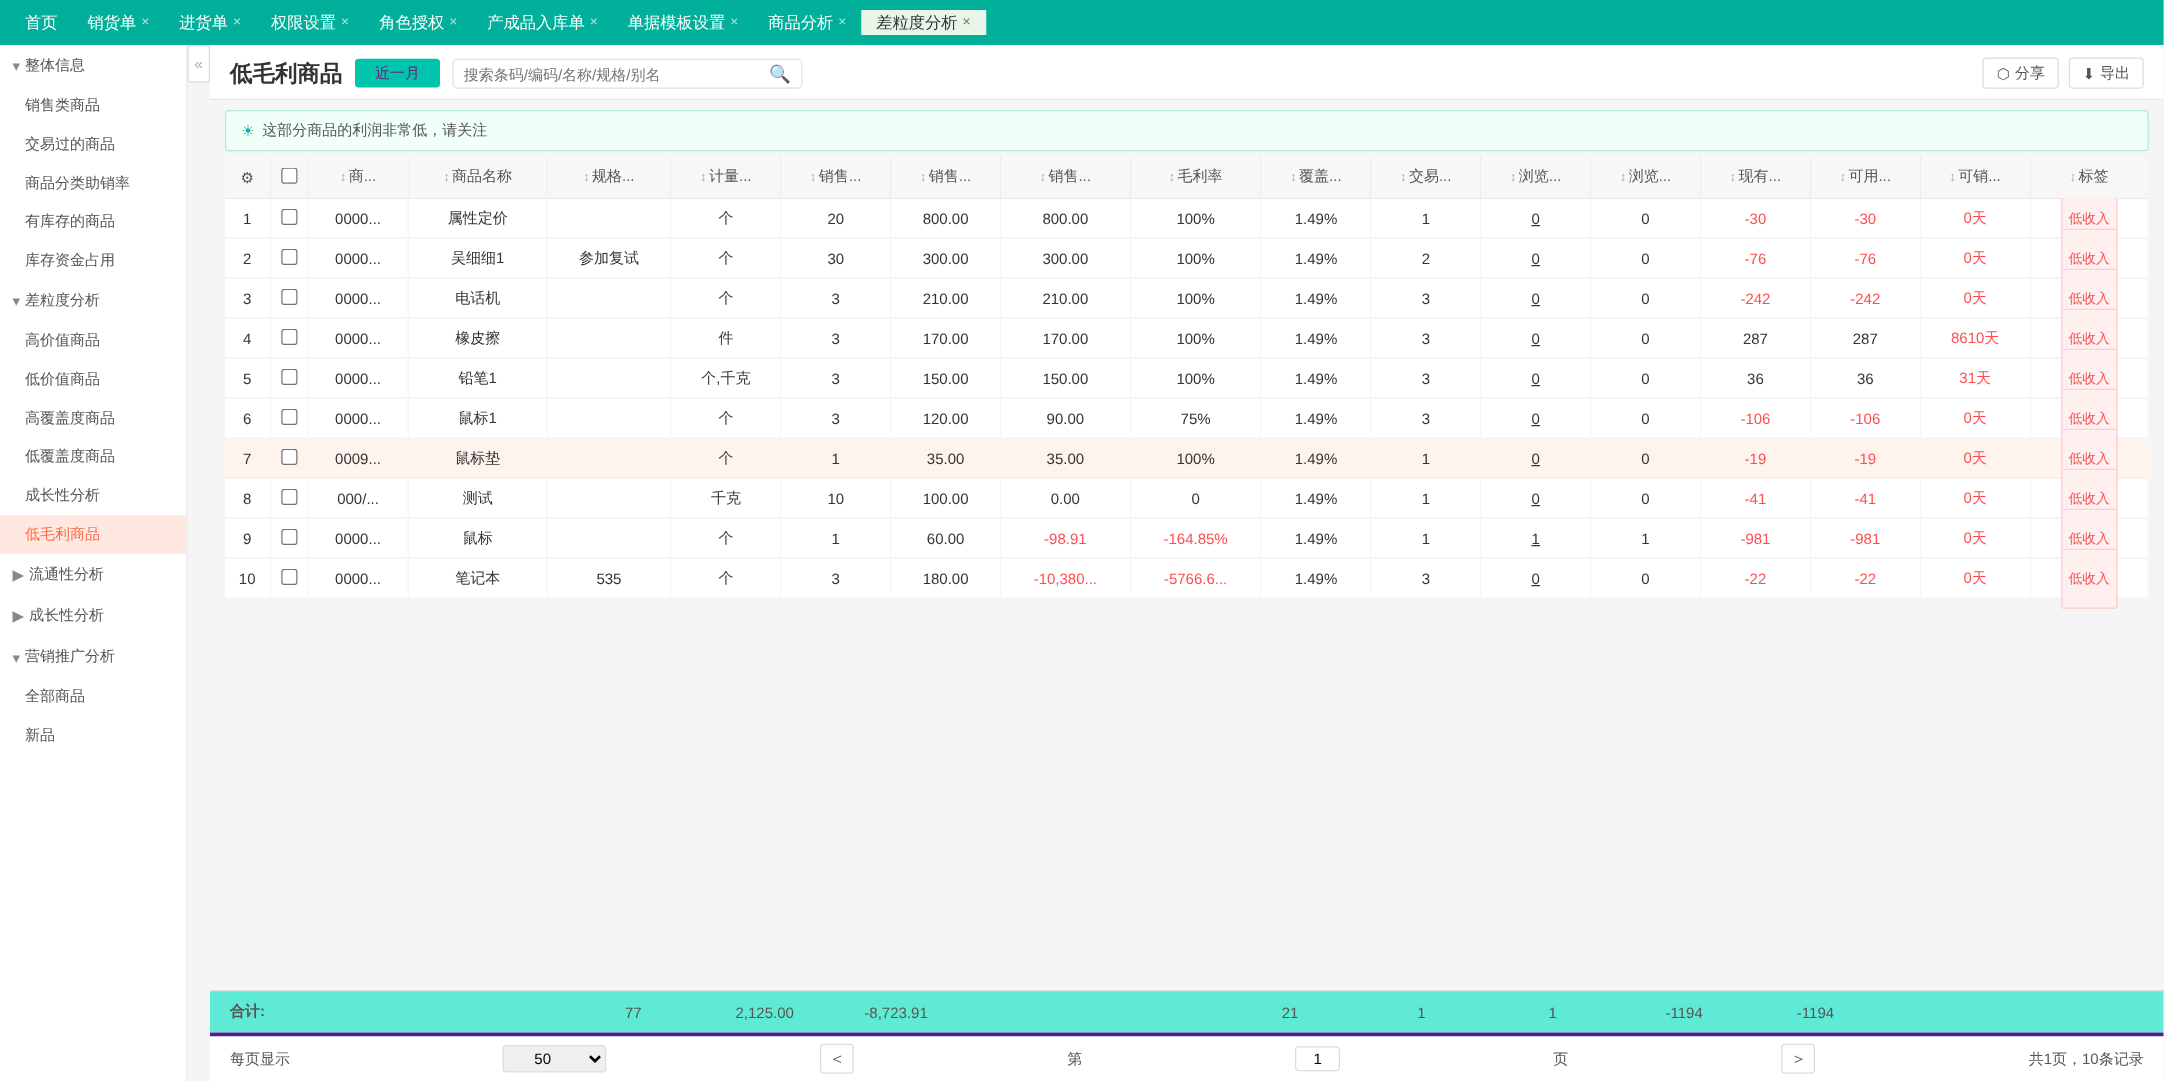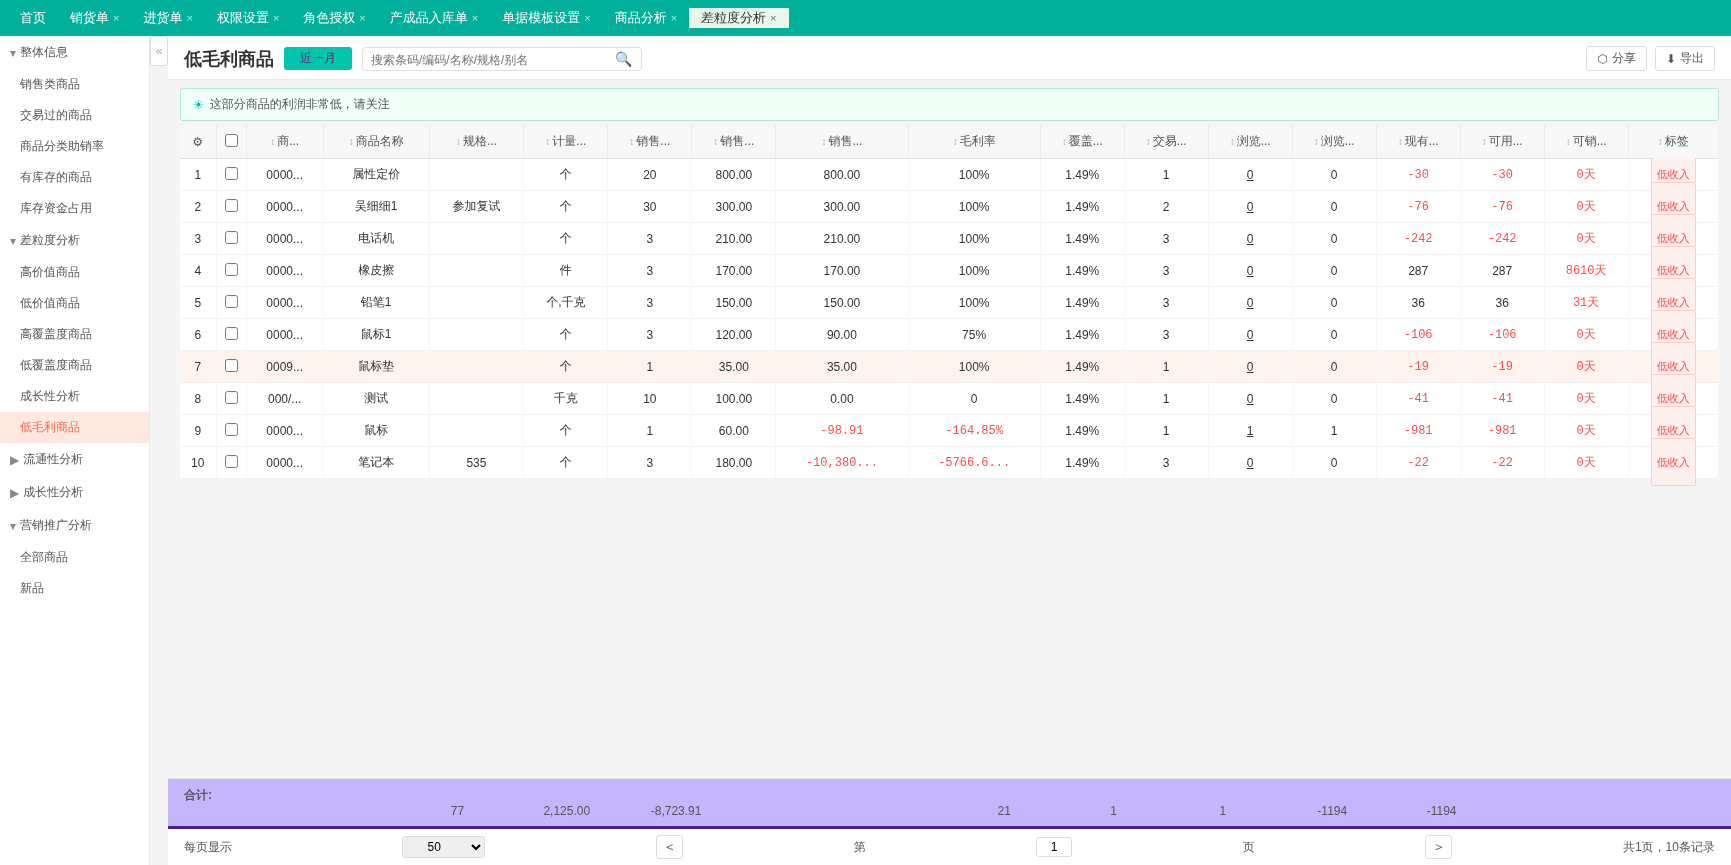--- a/index.html
+++ b/index.html
@@ -173,40 +173,40 @@
     tbody tr {
       border-bottom: 1px solid #f0f0f0;
     }
     tbody tr.highlighted { background: #fff3ee; }
     tbody td {
       padding: 7px 6px;
       text-align: center;
       border-right: 1px solid #f5f5f5;
       color: #333;
     }
-    .red-text { color: #ff4d4f; font-family: Liberation Mono, monospace; }
+    .red-text { color: #ff4d4f; }
     .tag-badge {
       background: #fff0f0;
       color: #ff4d4f;
       border: 1px solid #ffccc7;
       border-radius: 2px;
       padding: 17px 5px;
       font-size: 11px;
     }
     .underline { text-decoration: underline; cursor: pointer; }
 
     
     .footer-total {
-      background: #c4b5fd;
+      background: #5eead4;
       border-top: 1px solid #e0e0e0;
       display: flex;
+      align-items: center;
       padding: 8px 16px;
       font-size: 12px;
       color: #555;
-      flex-direction: column;
     }
     .footer-cells {
       display: flex;
       flex: 1;
     }
 
     
     .pagination-bar {
       display: flex;
       align-items: center;

